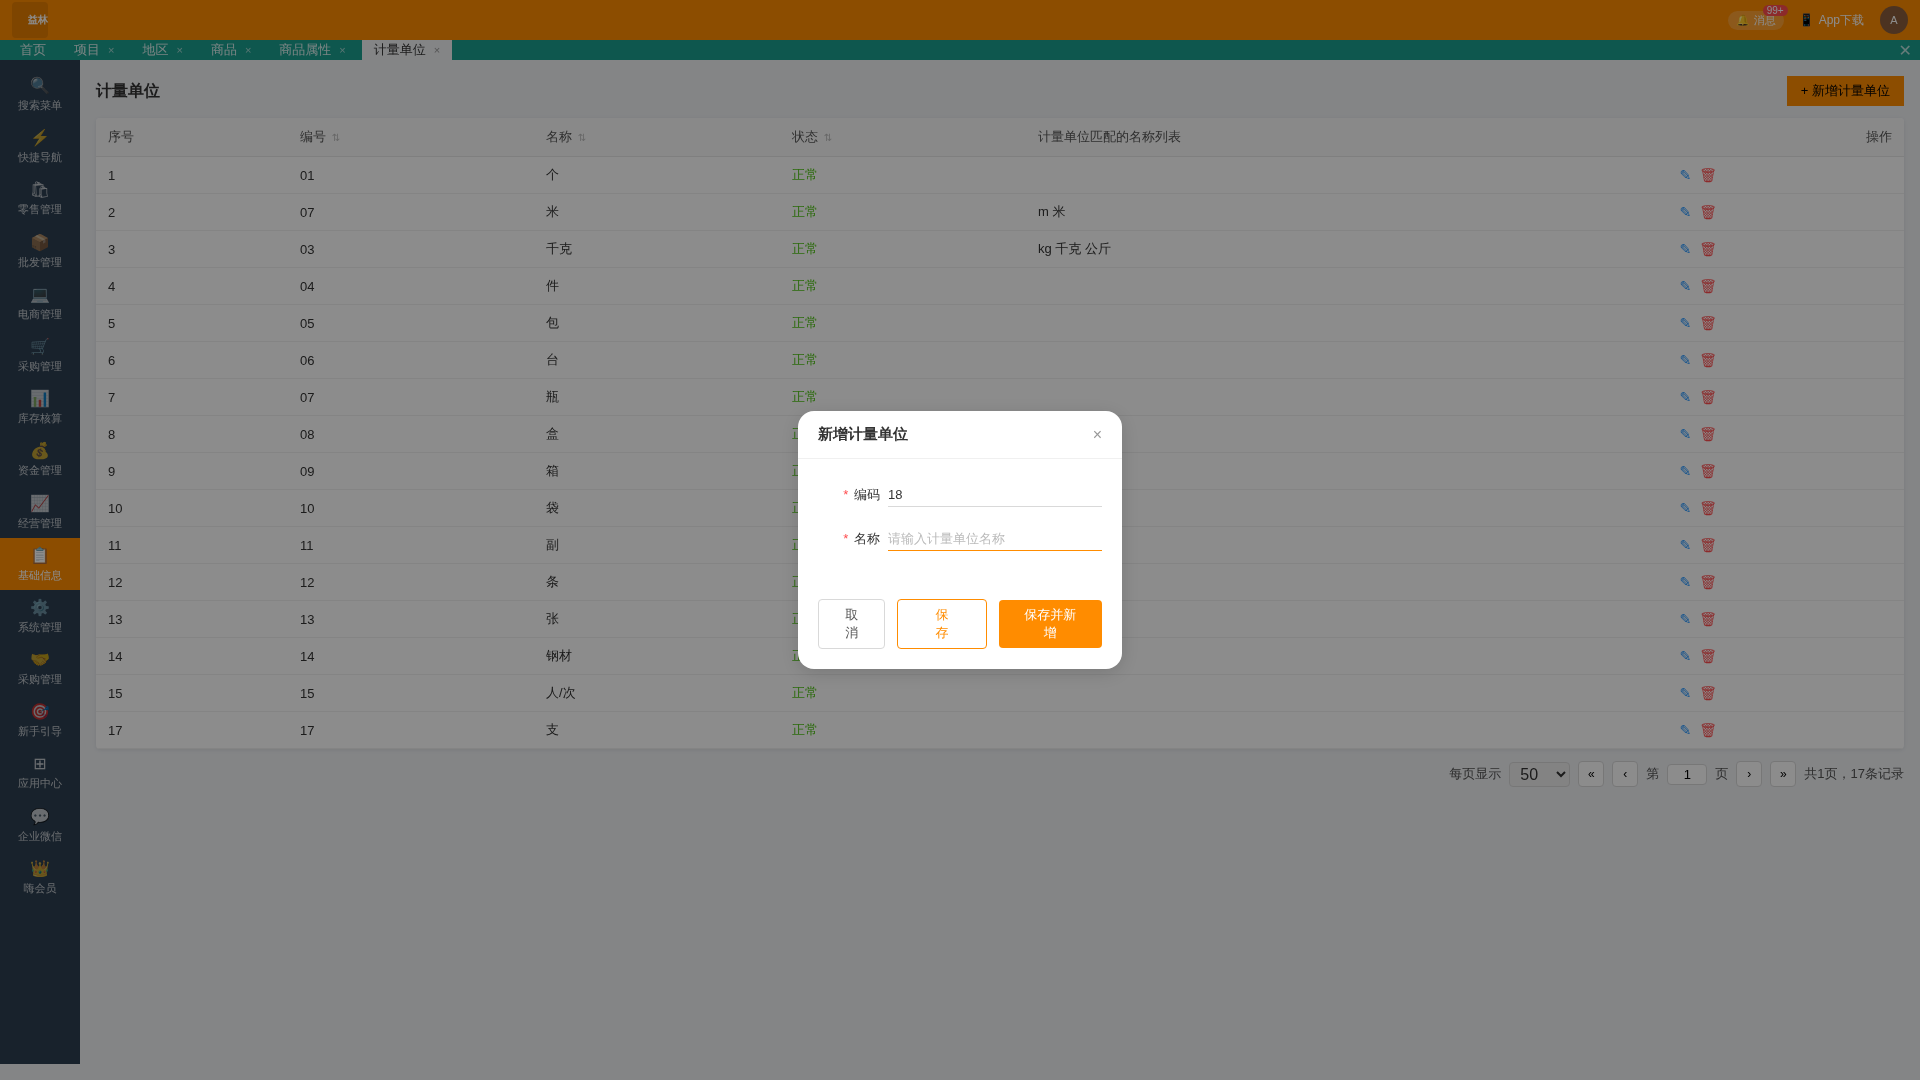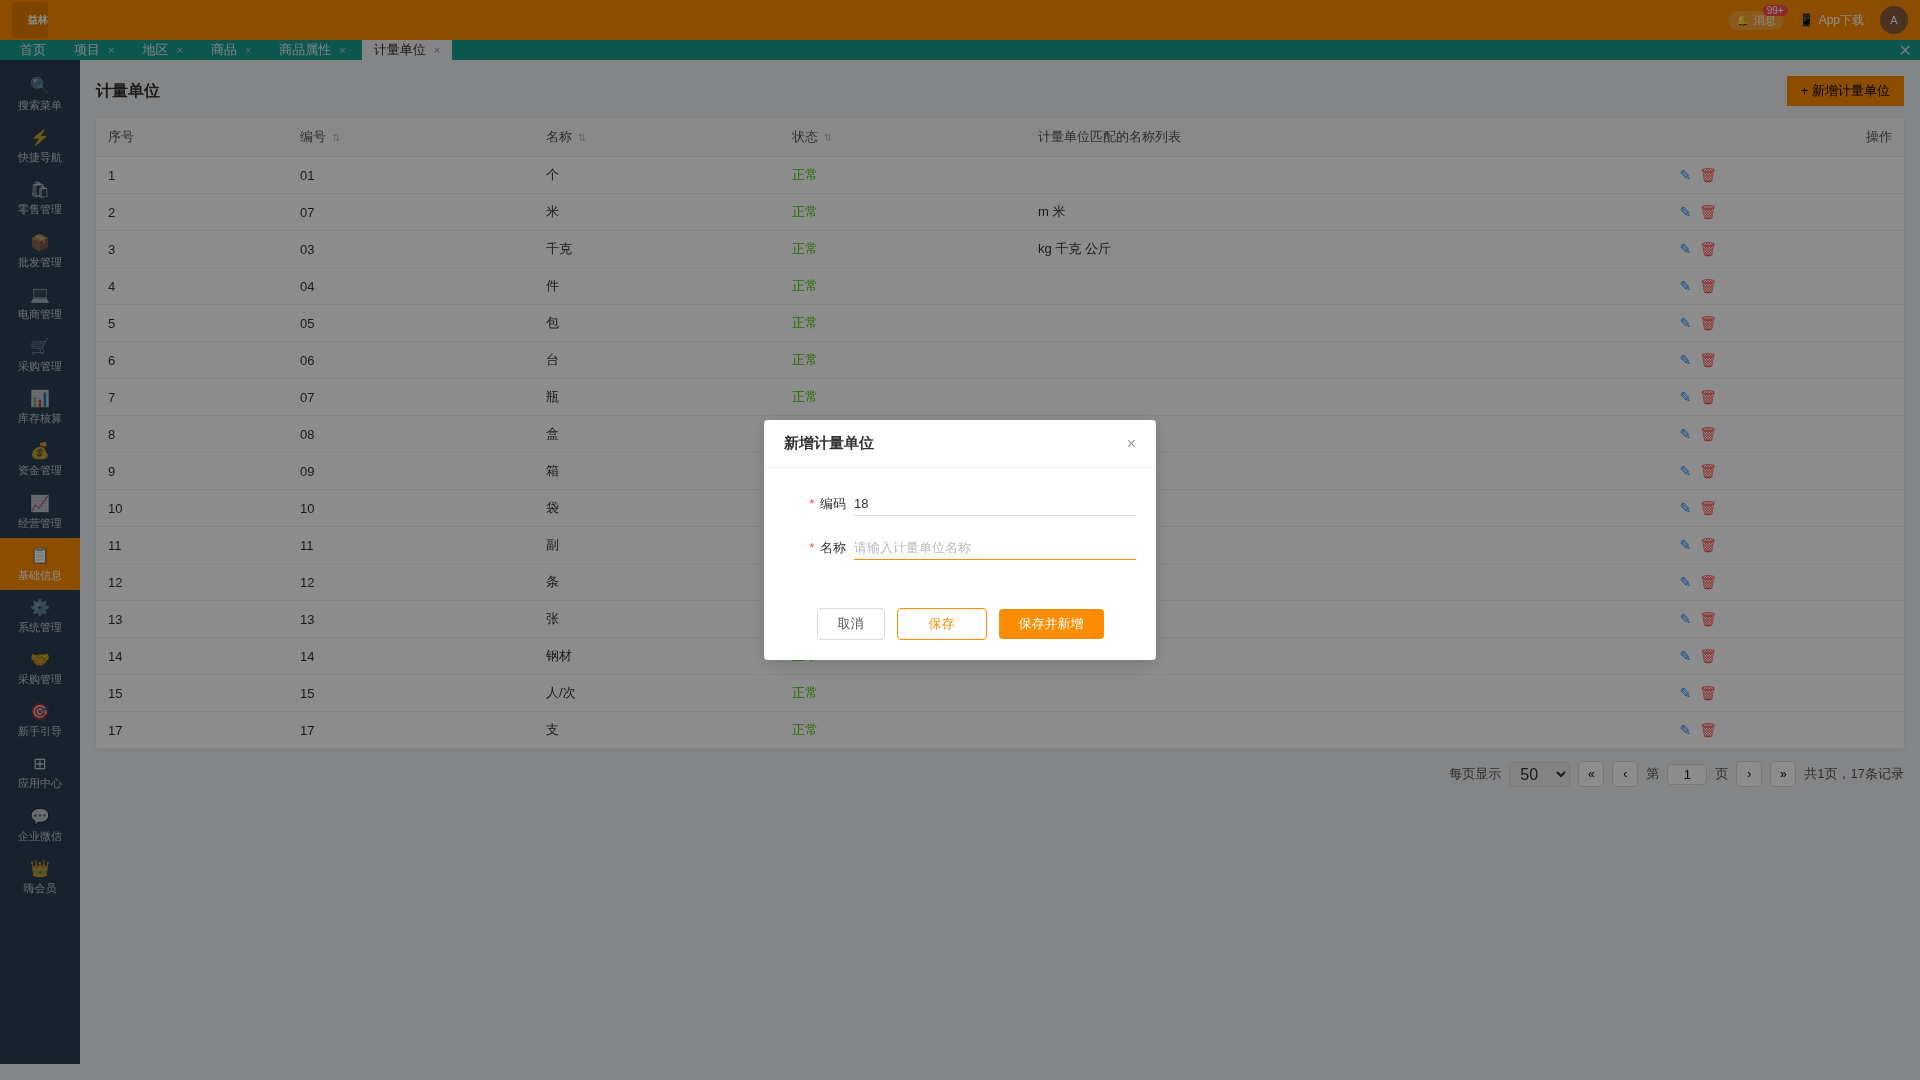--- a/index.html
+++ b/index.html
@@ -294,22 +294,22 @@
       position: fixed;
       top: 0; left: 0; right: 0; bottom: 0;
       background: rgba(0,0,0,0.45);
       z-index: 1000;
       display: flex;
       align-items: center;
       justify-content: center;
     }
     .modal {
       background: white;
-      border-radius: 4px;
-      width: 392px;
+      border-radius: 16px;
+      width: 324px;
       box-shadow: 0 4px 20px rgba(0,0,0,0.15);
     }
     .modal-header {
       display: flex;
       align-items: center;
       justify-content: space-between;
       padding: 14px 20px;
       border-bottom: 1px solid #f0f0f0;
     }
     .modal-title {

